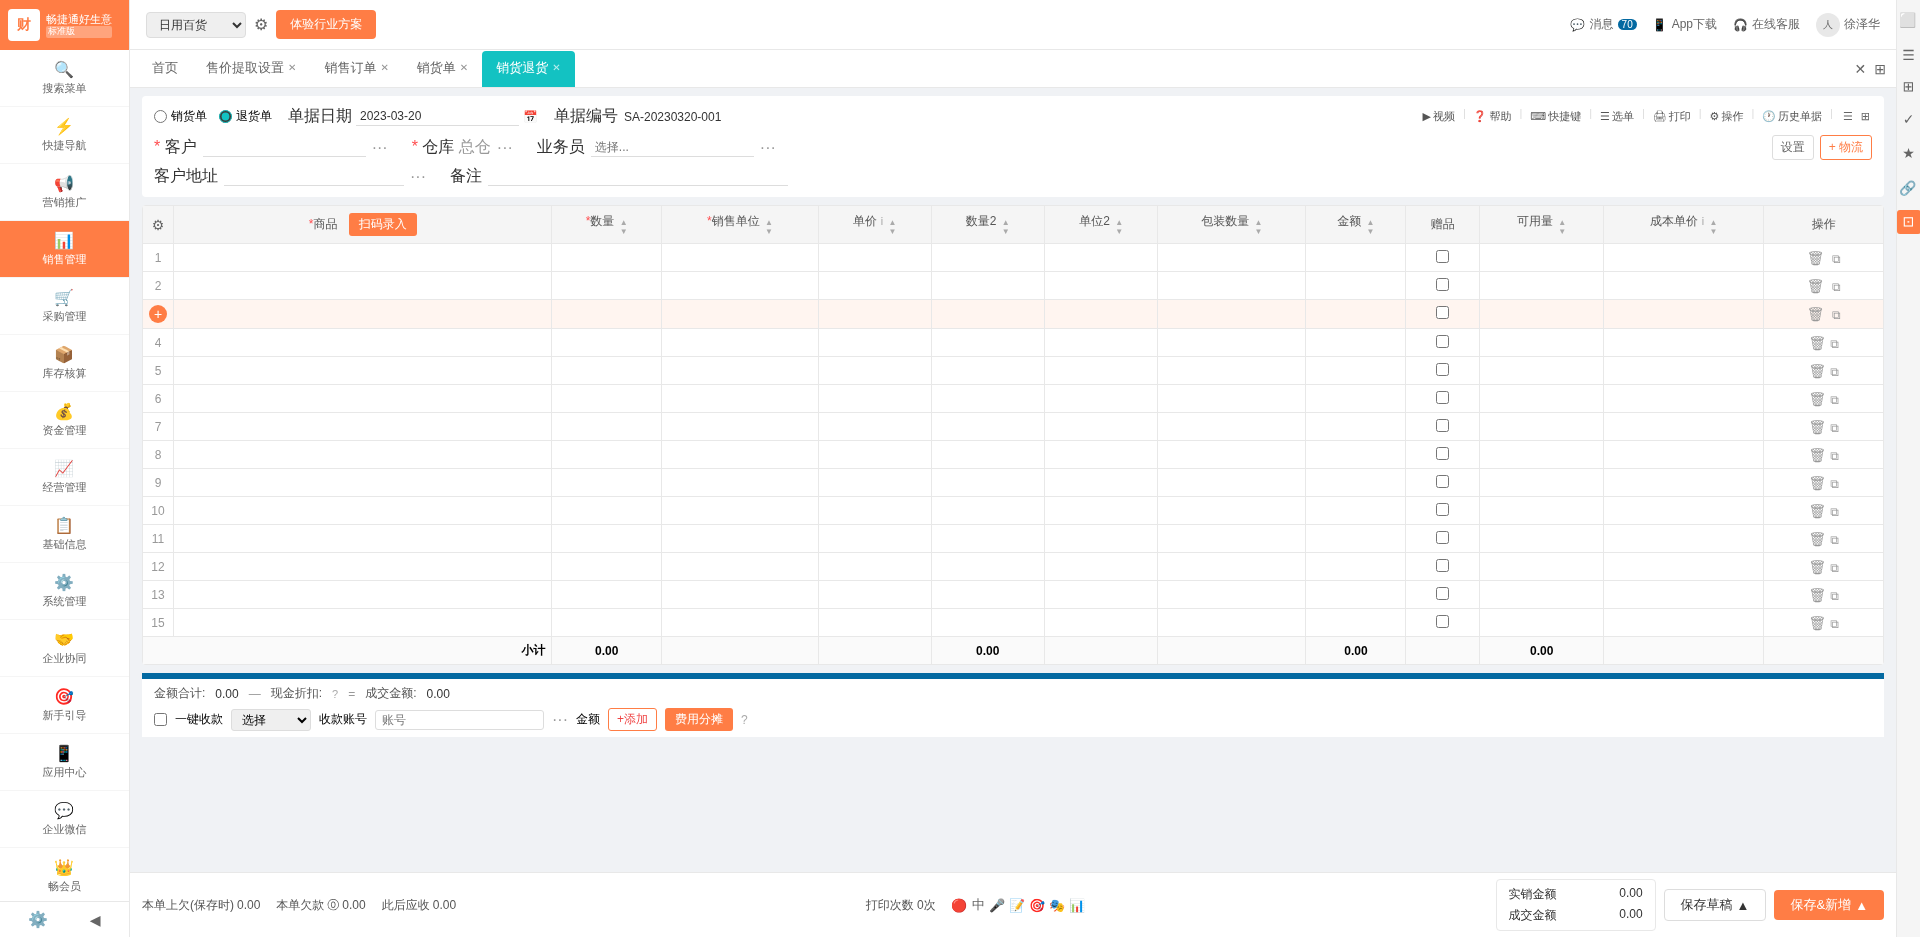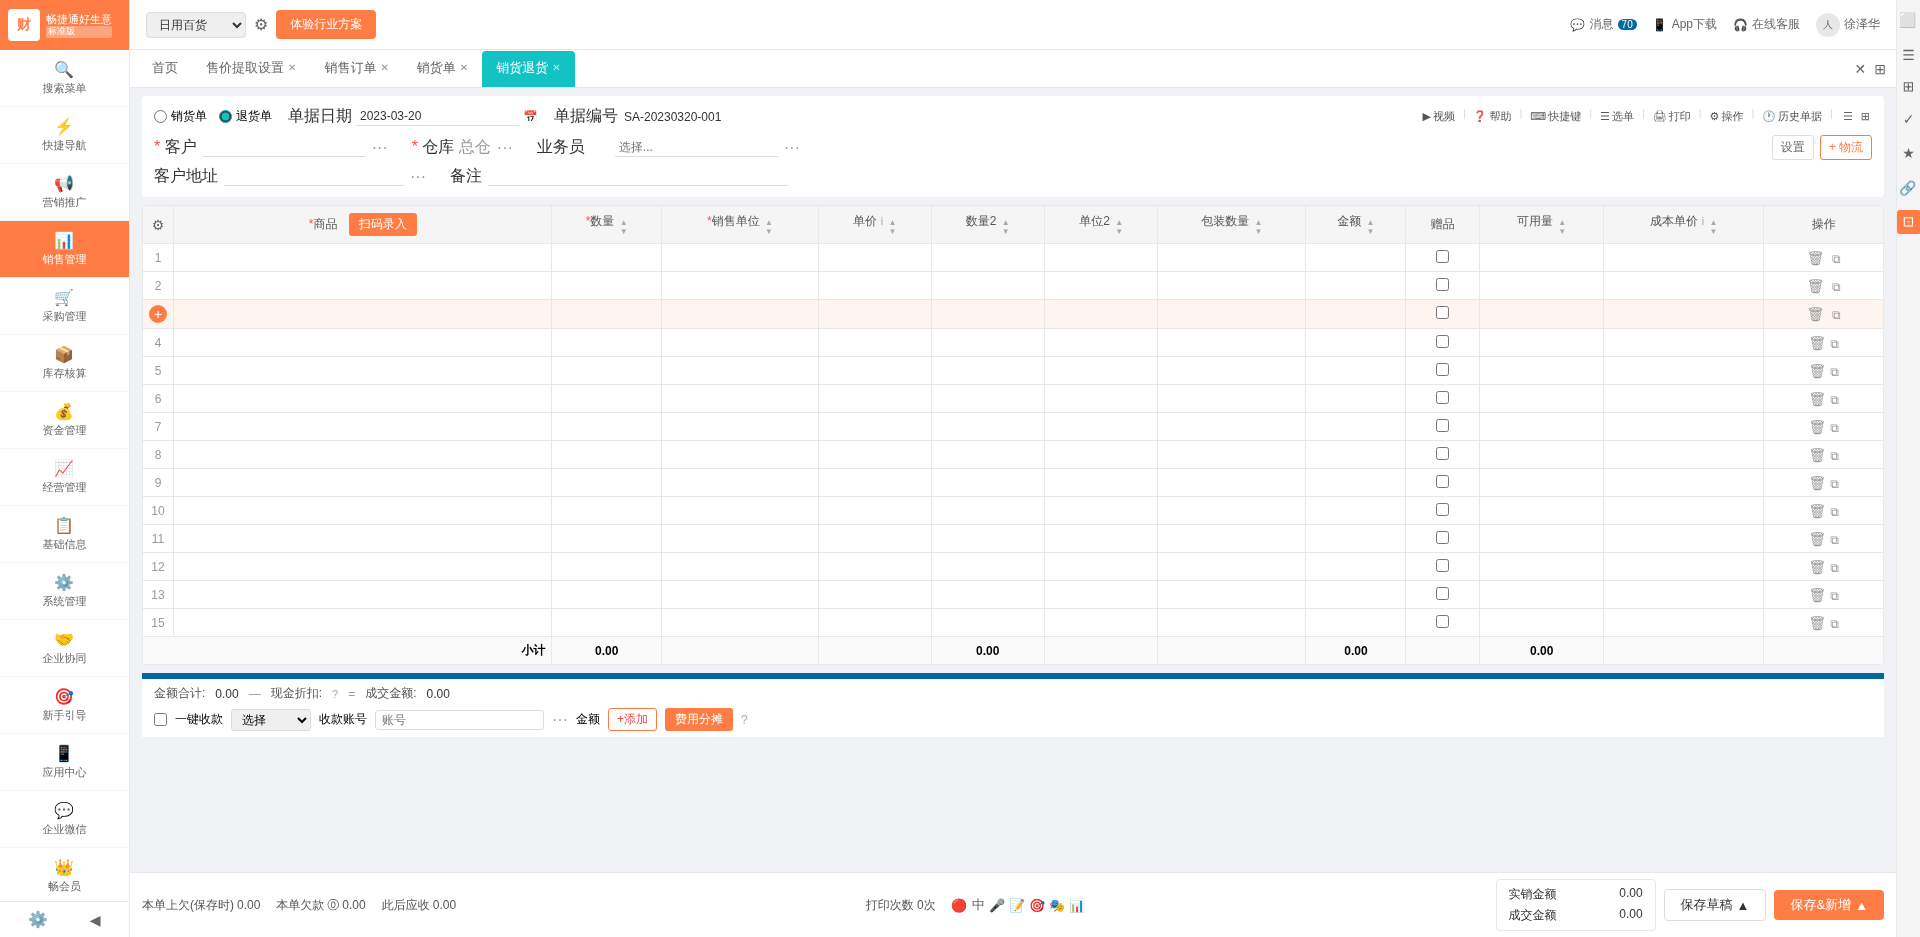--- a/index.html
+++ b/index.html
@@ -302,21 +302,21 @@
             <span class="field-label"><span class="required">*</span> <span>客户</span></span>
             <input type="text" class="field-input" style="min-width: 160px;" placeholder="">
             <span class="field-dots">···</span>
           </div>
           <div class="form-field">
             <span class="field-label"><span class="required">*</span> <span>仓库</span> <span style="color:#999;">总仓</span></span>
             <span class="field-dots">···</span>
           </div>
           <div class="form-field">
             <span class="field-label">业务员</span>
-            <input type="text" class="field-input" style="min-width: 120px; margin-left: 24px;" placeholder="选择...">
+            <input type="text" class="field-input" style="min-width: 120px;" placeholder="选择...">
             <span class="field-dots">···</span>
           </div>
         </div>
         <div style="display:flex;gap:6px;">
           <button class="set-btn">设置</button>
           <button class="add-btn">+ <span>物流</span></button>
         </div>
       </div>
 
       <div style="display:flex; align-items:center; gap:24px;">

